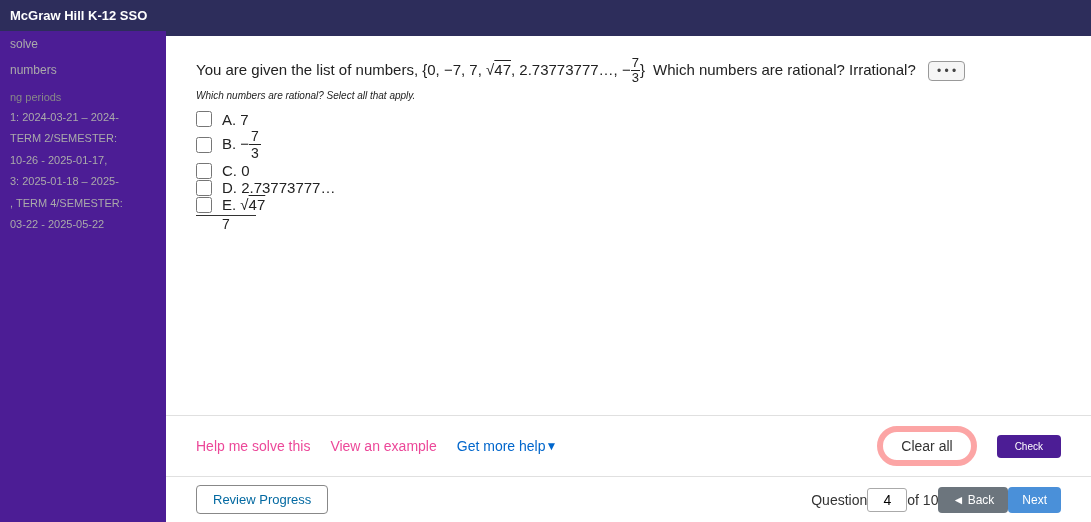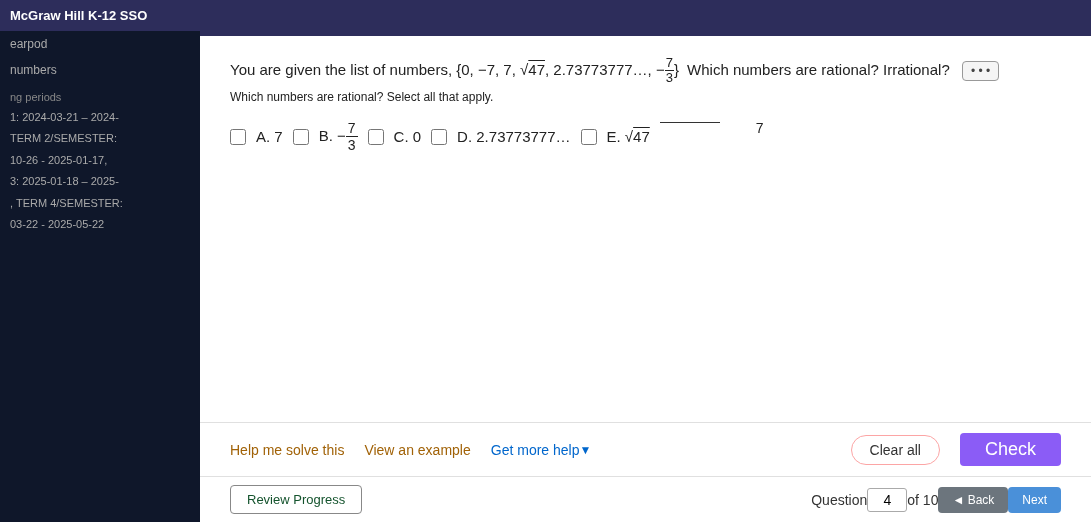--- a/index.html
+++ b/index.html
@@ -8,22 +8,22 @@
       font-size: 14px;
       display: flex;
       height: 522px;
       width: 1091px;
       overflow: hidden;
       background: #fff;
     }
 
     
     .sidebar {
-      width: 200px;
-      background: #0f172a;
+      width: 166px;
+      background: #4c1d95;
       color: #ccc;
       display: flex;
       flex-direction: column;
       padding: 0;
       flex-shrink: 0;
     }
     .sidebar-top {
       background: #2d2d5b;
       padding: 8px 10px;
       font-size: 13px;
@@ -88,29 +88,29 @@
       background: #f5f5f5;
       border-radius: 4px;
       padding: 2px 8px;
       font-size: 12px;
       cursor: pointer;
       margin-left: 8px;
       color: #444;
     }
 
     .sub-question {
-      font-size: 12px;
+      font-size: 10px;
       color: #222;
-      margin-bottom: 16px;
+      margin-bottom: 10px;
+      font-style: italic;
     }
 
     .options {
       display: flex;
-      flex-direction: row;
-      gap: 10px;
+      flex-direction: column;
       margin-bottom: 16px;
     }
 
     .option-row {
       display: flex;
       align-items: center;
       gap: 10px;
     }
 
     .option-row input[type="checkbox"] {
@@ -139,55 +139,55 @@
     .action-bar {
       display: flex;
       align-items: center;
       padding: 10px 30px;
       border-top: 1px solid #e0e0e0;
       gap: 20px;
       background: #fff;
     }
 
     .action-link {
-      color: #a16207;
+      color: #ec4899;
       font-size: 14px;
       cursor: pointer;
       text-decoration: none;
       font-weight: 500;
     }
 
     .get-more-help {
       display: flex;
       align-items: center;
       gap: 0;
       color: #0066cc;
       font-size: 14px;
       cursor: pointer;
       font-weight: 500;
     }
 
     .spacer { flex: 1; }
 
     .clear-all-btn {
       background: #fff;
-      border: 1px solid #fca5a5;
+      border: 6px solid #fca5a5;
       border-radius: 20px;
       padding: 6px 18px;
       font-size: 14px;
       cursor: pointer;
       color: #333;
     }
 
     .check-btn {
-      background: #8b5cf6;
+      background: #4c1d95;
       border: none;
       border-radius: 4px;
-      padding: 6px 25px;
-      font-size: 18px;
+      padding: 6px 18px;
+      font-size: 10px;
       cursor: pointer;
       color: #fff;
     }
 
     
     .footer {
       display: flex;
       align-items: center;
       padding: 8px 30px;
       border-top: 1px solid #e0e0e0;
@@ -195,21 +195,21 @@
       gap: 16px;
     }
 
     .review-progress-btn {
       background: #fff;
       border: 1px solid #888;
       border-radius: 4px;
       padding: 6px 16px;
       font-size: 13px;
       cursor: pointer;
-      color: #14532d;
+      color: #0369a1;
     }
 
     .footer-spacer { flex: 1; }
 
     .question-nav {
       display: flex;
       align-items: center;
       font-size: 14px;
       color: #333;
     }
@@ -235,21 +235,21 @@
 
     .nav-btn.back {
       background: #6c757d;
     }
   </style>
 </head>
 <body>
 
 <div class="sidebar">
   <div class="sidebar-top">McGraw Hill K-12 SSO</div>
-  <div class="sidebar-item">earpod</div>
+  <div class="sidebar-item">solve</div>
   <div class="sidebar-item">numbers</div>
   <div class="sidebar-section">ng periods</div>
   <div class="sidebar-period">1: 2024-03-21 – 2024-</div>
   <div class="sidebar-period">TERM 2/SEMESTER:</div>
   <div class="sidebar-period">10-26 - 2025-01-17,</div>
   <div class="sidebar-period">3: 2025-01-18 – 2025-</div>
   <div class="sidebar-period">, TERM 4/SEMESTER:</div>
   <div class="sidebar-period">03-22 - 2025-05-22</div>
 </div>
 

